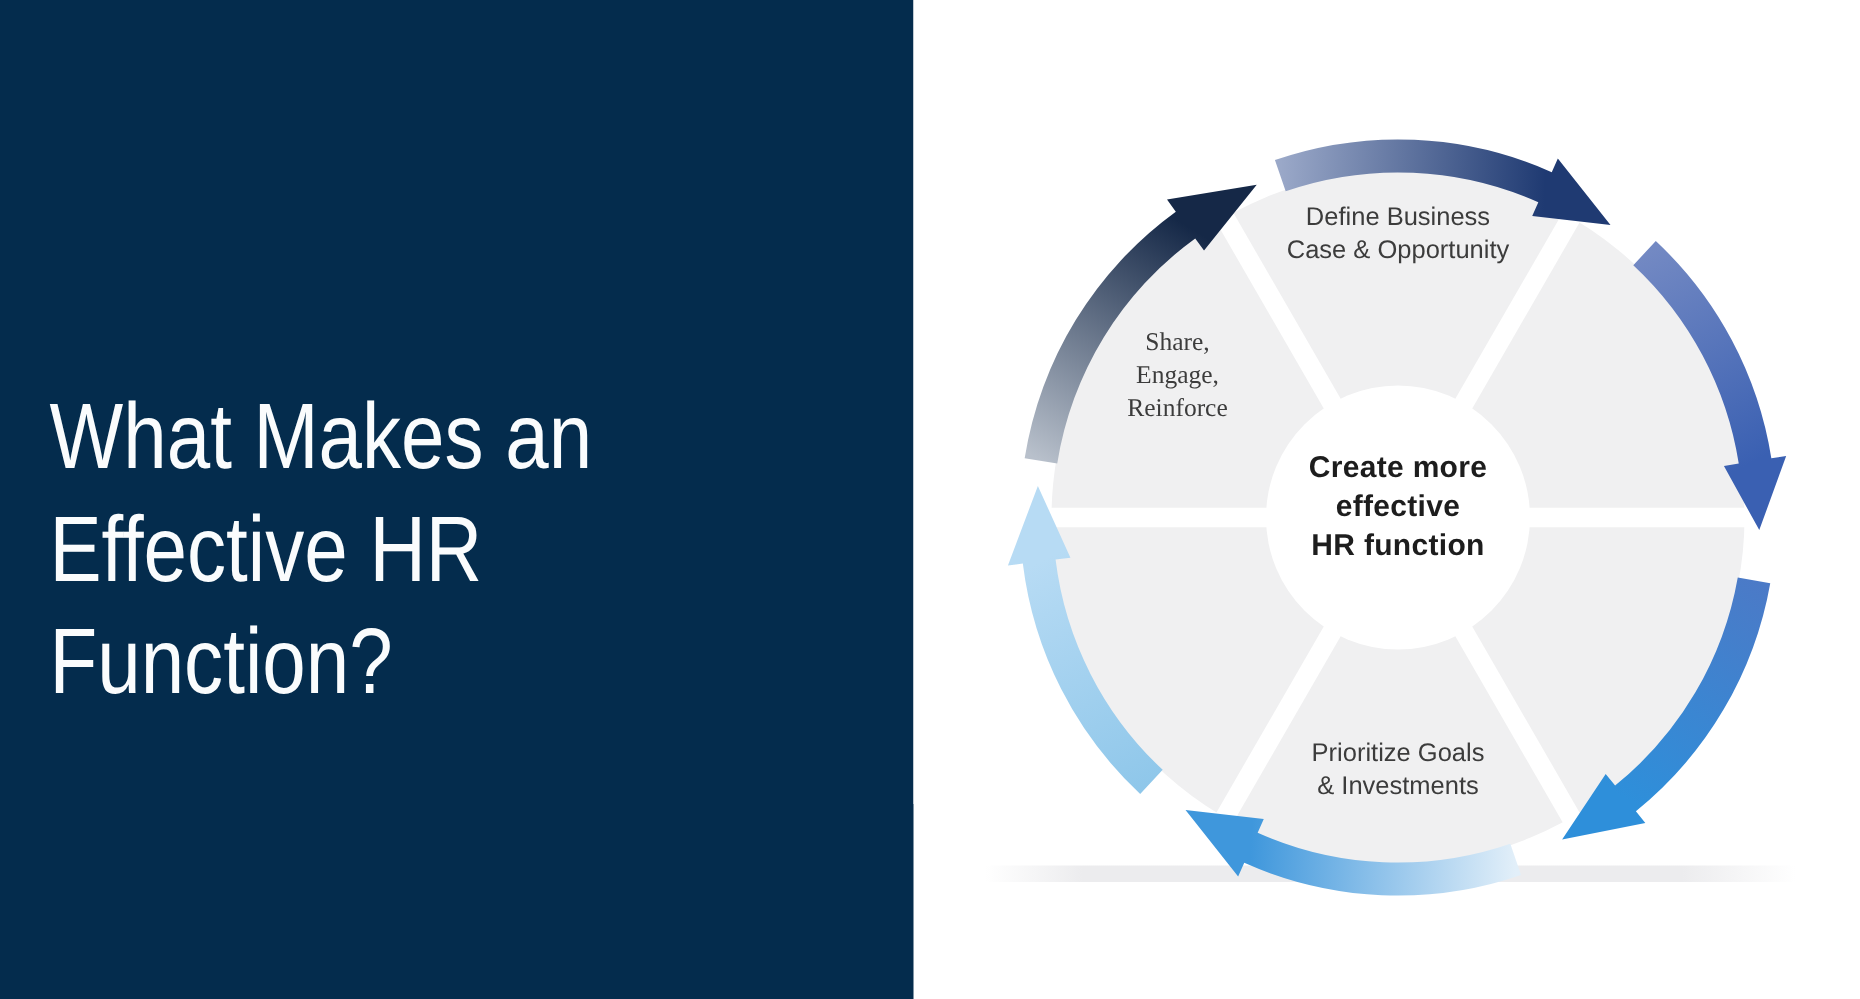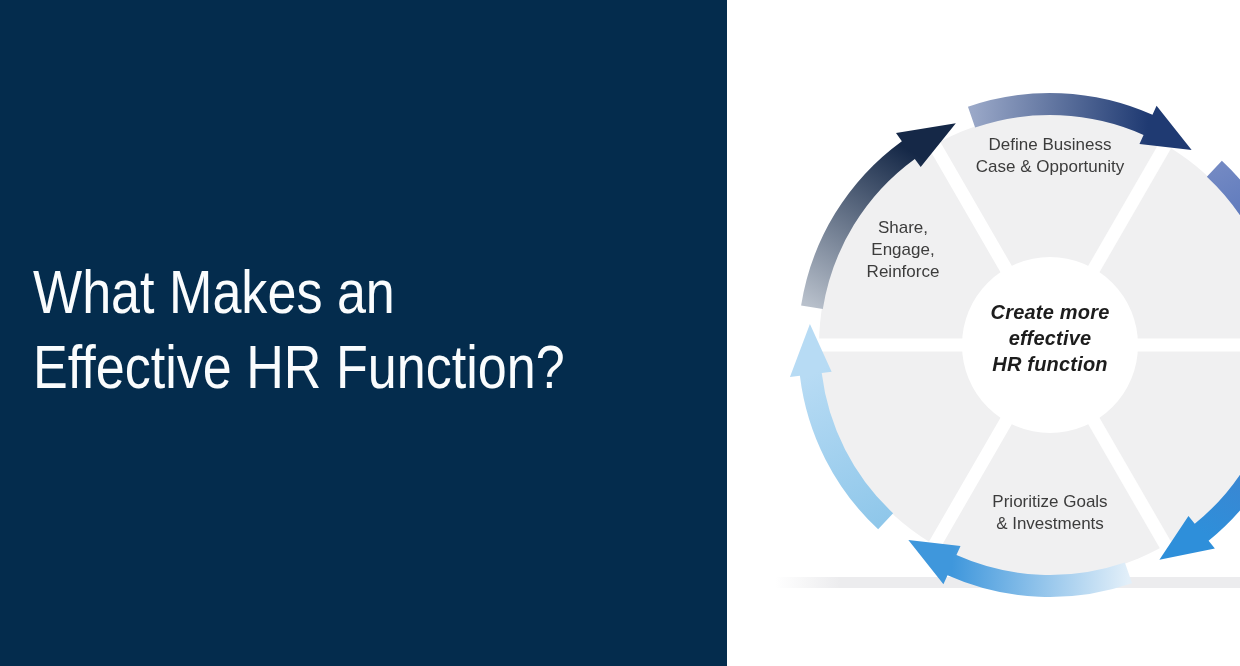--- a/index.html
+++ b/index.html
@@ -5,21 +5,21 @@
   html, body { margin:0; padding:0; }
   body {
     width:1240px; height:666px; overflow:hidden;
     background:#ffffff;
     font-family:"Liberation Sans", sans-serif;
   }
   .slide { display:flex; width:1240px; height:666px; }
 
   
   .left-panel {
-    flex:none; width:727px; height:666px;
+    flex:none; width:609px; height:666px;
     background:var(--panel-navy,#042c4d);
     position:relative;
   }
   .slide-title {
     position:absolute; left:33px; top:254px;
     margin:0;
     color:var(--title-text,#fafcfd);
     font-size:62px; font-weight:300;
     line-height:1.21; letter-spacing:0;
     white-space:pre-line;
@@ -36,21 +36,21 @@
 
   .seg-label {
     position:absolute; transform:translate(-50%,-50%);
     text-align:center; white-space:pre-line;
     font-size:17px; line-height:1.29;
     color:var(--segment-text,#3c3c3c);
   }
   .center-label {
     position:absolute; transform:translate(-50%,-50%);
     text-align:center; white-space:pre-line;
-    font-size:20px; font-weight:bold; font-style:italic;
+    font-size:20px; font-weight:bold; 
     line-height:1.3; letter-spacing:0.2px;
     color:var(--center-text,#1d1d1d);
   }
 </style>
 </head>
 <body style="--panel-navy: #042c4d; --title-text: #fafcfd; --segment-text: #3c3c3c; --center-text: #1d1d1d;">
 
 <div class="slide">
 
   <div class="left-panel">
@@ -101,21 +101,21 @@
         <path d="M 494.8635867357495 160.6988671919689 A 252 252 0 0 1 571.8974618299746 305.57851480986176 L 581.7743452359261 304.01417015945947 L 563.8531893116021 353.41077870530256 L 540.2914349309303 310.58441769114916 L 550.1683183368816 309.02007304074687 A 230 230 0 0 0 479.8596228143746 176.78864862759067 Z" fill="url(#grad2)"></path>
         <path d="M 571.1715537590765 388.7593407720664 A 252 252 0 0 1 481.5887385445591 540.8407822871566 L 487.8819424550574 548.6122419017263 L 432.4117104372308 559.7325723293966 L 461.45048603096427 515.9721115205336 L 467.74368994146266 523.7435711351033 A 230 230 0 0 0 549.5057831928078 384.939080863394 Z" fill="url(#grad3)"></path>
         <path d="M 405.04317492320354 583.2706810510279 A 252 252 0 0 1 220.50236594489837 575.2134553259355 L 216.43499951414037 584.3489099023615 L 181.343754197514 539.9730956443623 L 233.517938523324 545.9800006813722 L 229.450572092566 555.1154552577982 A 230 230 0 0 0 397.88067552514605 562.4692723878428 Z" fill="url(#grad4)"></path>
         <path d="M 151.13641326425042 529.301132808031 A 252 252 0 0 1 72.87836978638686 375.7110745380972 L 62.95290826997365 376.9297679721487 L 82.91707775988931 323.99546599781445 L 104.63984663890918 371.81125554913245 L 94.71438512249594 373.02994898318394 A 230 230 0 0 0 166.14037718562537 513.2113513724092 Z" fill="url(#grad5)"></path>
       </svg>
 
     <div class="seg-label" style="left:323px; top:156px;">Define Business
 Case &amp; Opportunity</div>
     <div class="seg-label" style="left:323px; top:513px;">Prioritize Goals
 &amp; Investments</div>
-    <div class="seg-label" style="left:176px; top:250px;">Share,
+    <div class="seg-label" style="left:176px; top:250px;font-family:Liberation Serif, serif;">Share,
 Engage,
 Reinforce</div>
 
     <div class="center-label" style="left:323px; top:338px;">Create more
 effective
 HR function</div>
   </div>
 
 </div>
 

